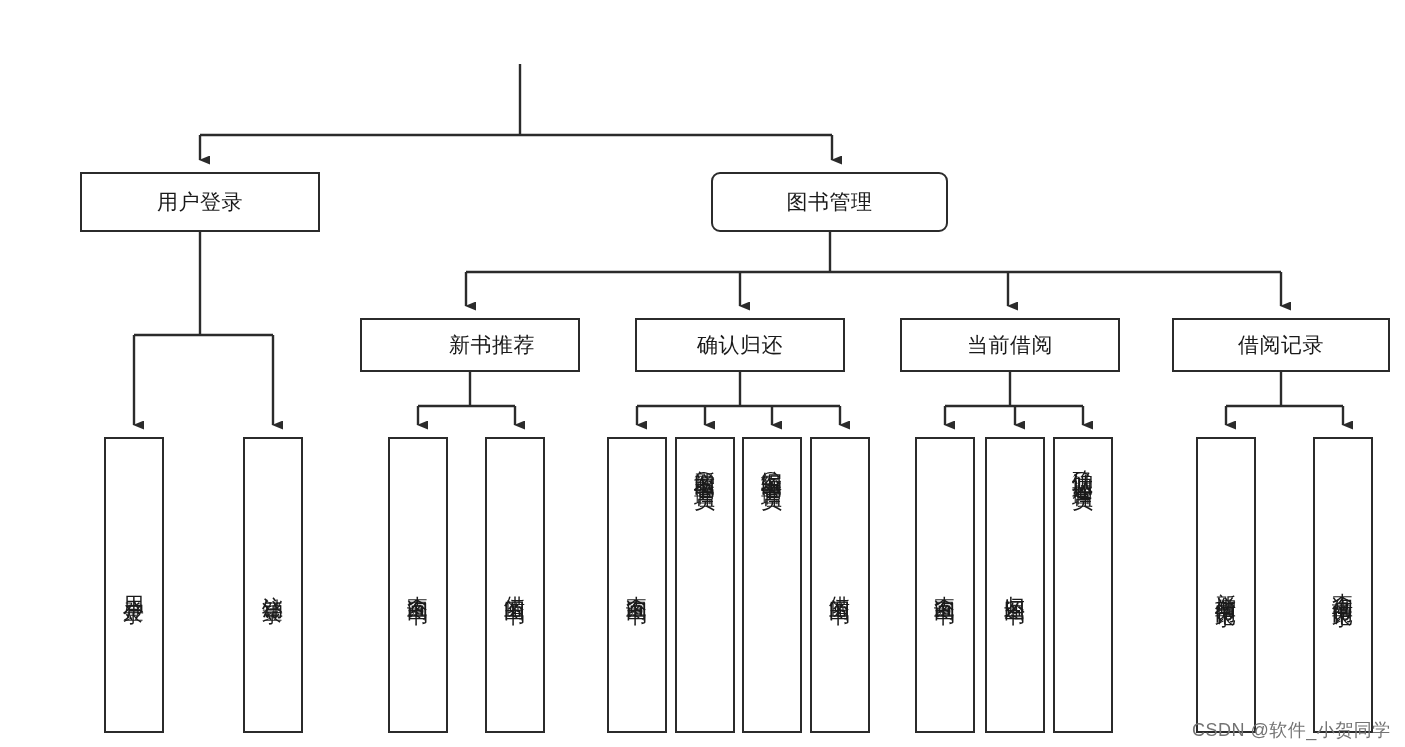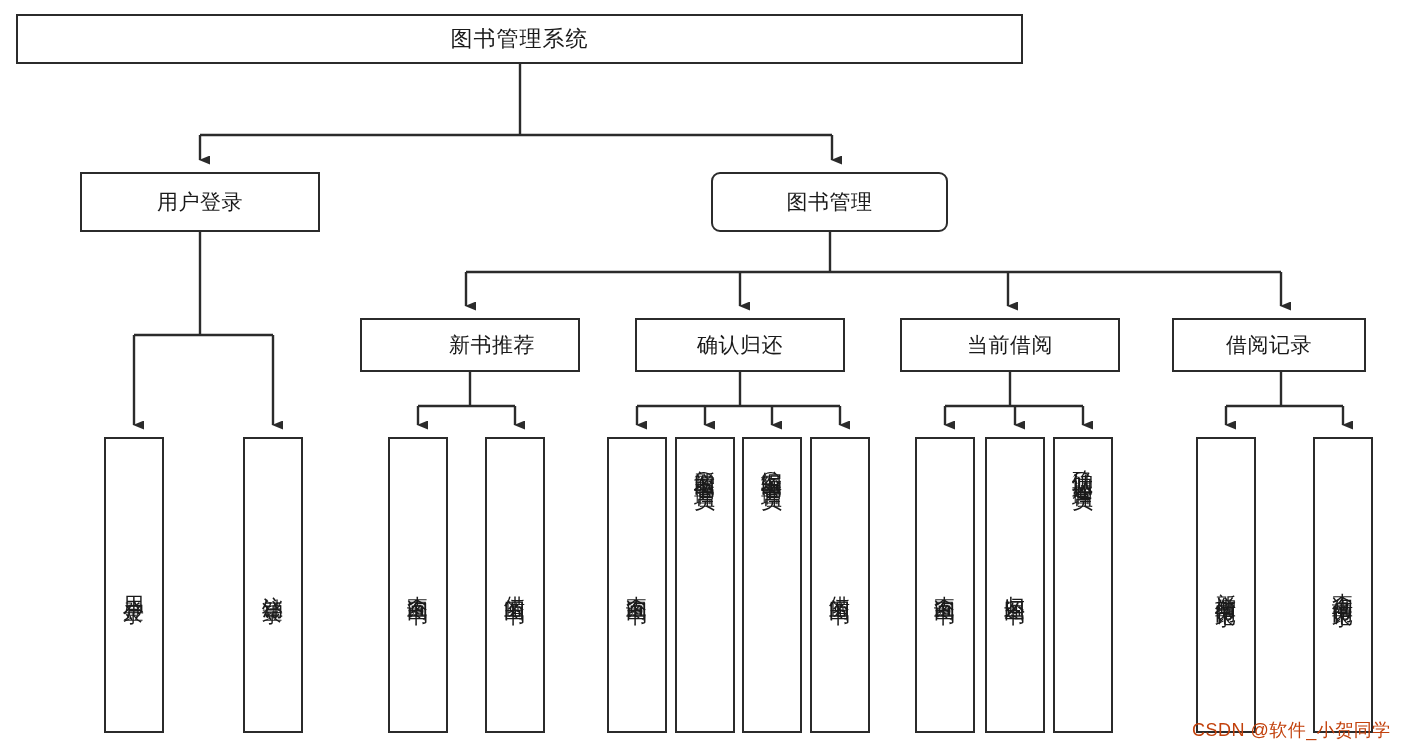--- a/index.html
+++ b/index.html
@@ -137,41 +137,38 @@
     </g>
 
     <g stroke="#2b2b2b" stroke-width="2.4" fill="none">
       <path d="M1281,372 L1281,406"></path>
       <path d="M1226,406 L1343,406"></path>
       <path d="M1226,406 L1226,425" marker-end="url(#arrowhead)"></path>
       <path d="M1343,406 L1343,425" marker-end="url(#arrowhead)"></path>
     </g>
   </svg>
 
-  <div class="node root horiz" id="node-root" style="left: 16px; top: 14px; width: 1007px; height: 50px;">
-    <span class="node-label">图书管理系统</span>
-  </div>
 
   <div class="node horiz" id="node-l2-0" style="left: 80px; top: 172px; width: 240px; height: 60px;">
     <span class="node-label">用户登录</span>
   </div>
   <div class="node horiz" id="node-l2-1" style="left: 711px; top: 172px; width: 237px; height: 60px; border-radius: 9px;">
     <span class="node-label">图书管理</span>
   </div>
 
   <div class="node horiz" id="node-l3-0" style="left: 360px; top: 318px; width: 220px; height: 54px; padding-left: 44px;">
     <span class="node-label">新书推荐</span>
   </div>
   <div class="node horiz" id="node-l3-1" style="left: 635px; top: 318px; width: 210px; height: 54px;">
     <span class="node-label">确认归还</span>
   </div>
   <div class="node horiz" id="node-l3-2" style="left: 900px; top: 318px; width: 220px; height: 54px;">
     <span class="node-label">当前借阅</span>
   </div>
-  <div class="node horiz" id="node-l3-3" style="left: 1172px; top: 318px; width: 194px; height: 54px;">
+  <div class="node horiz" id="node-l3-3" style="left: 1172px; top: 318px; width: 218px; height: 54px;">
     <span class="node-label">借阅记录</span>
   </div>
 
   <div class="node vert center-v" id="node-leaf-0" style="left: 104px; top: 437px; width: 60px; height: 296px;">
     <span class="node-label">用户登录</span>
   </div>
   <div class="node vert center-v" id="node-leaf-1" style="left: 243px; top: 437px; width: 60px; height: 296px;">
     <span class="node-label">注销登录</span>
   </div>
   <div class="node vert center-v" id="node-leaf-2" style="left: 388px; top: 437px; width: 60px; height: 296px;">
@@ -201,15 +198,15 @@
   <div class="node vert" id="node-leaf-10" style="left: 1053px; top: 437px; width: 60px; height: 296px;">
     <span class="node-label">确认归还（管理员）</span>
   </div>
   <div class="node vert center-v" id="node-leaf-11" style="left: 1196px; top: 437px; width: 60px; height: 296px;">
     <span class="node-label">新增借阅记录</span>
   </div>
   <div class="node vert center-v" id="node-leaf-12" style="left: 1313px; top: 437px; width: 60px; height: 296px;">
     <span class="node-label">查询借阅记录</span>
   </div>
 
-  <div class="watermark" id="watermark" style="left: 1192px; top: 718px; color: #c2410c;">CSDN @软件_小贺同学</div>
+  <div class="watermark" id="watermark" style="left: 1192px; top: 718px; color: #737373;">CSDN @软件_小贺同学</div>
 
 </div>
 
 </body></html>

